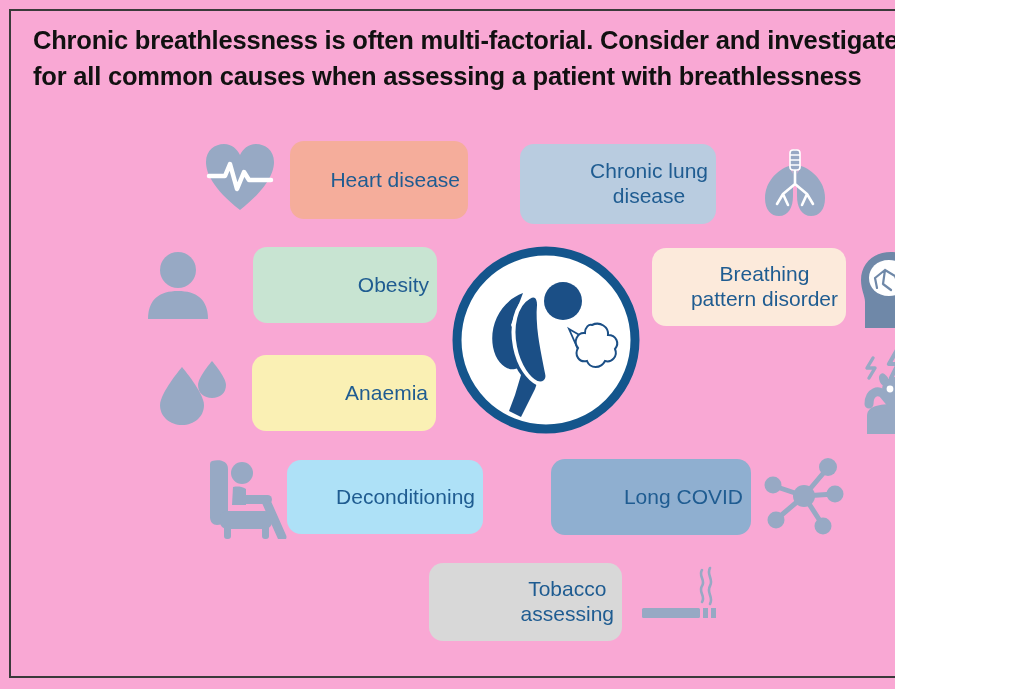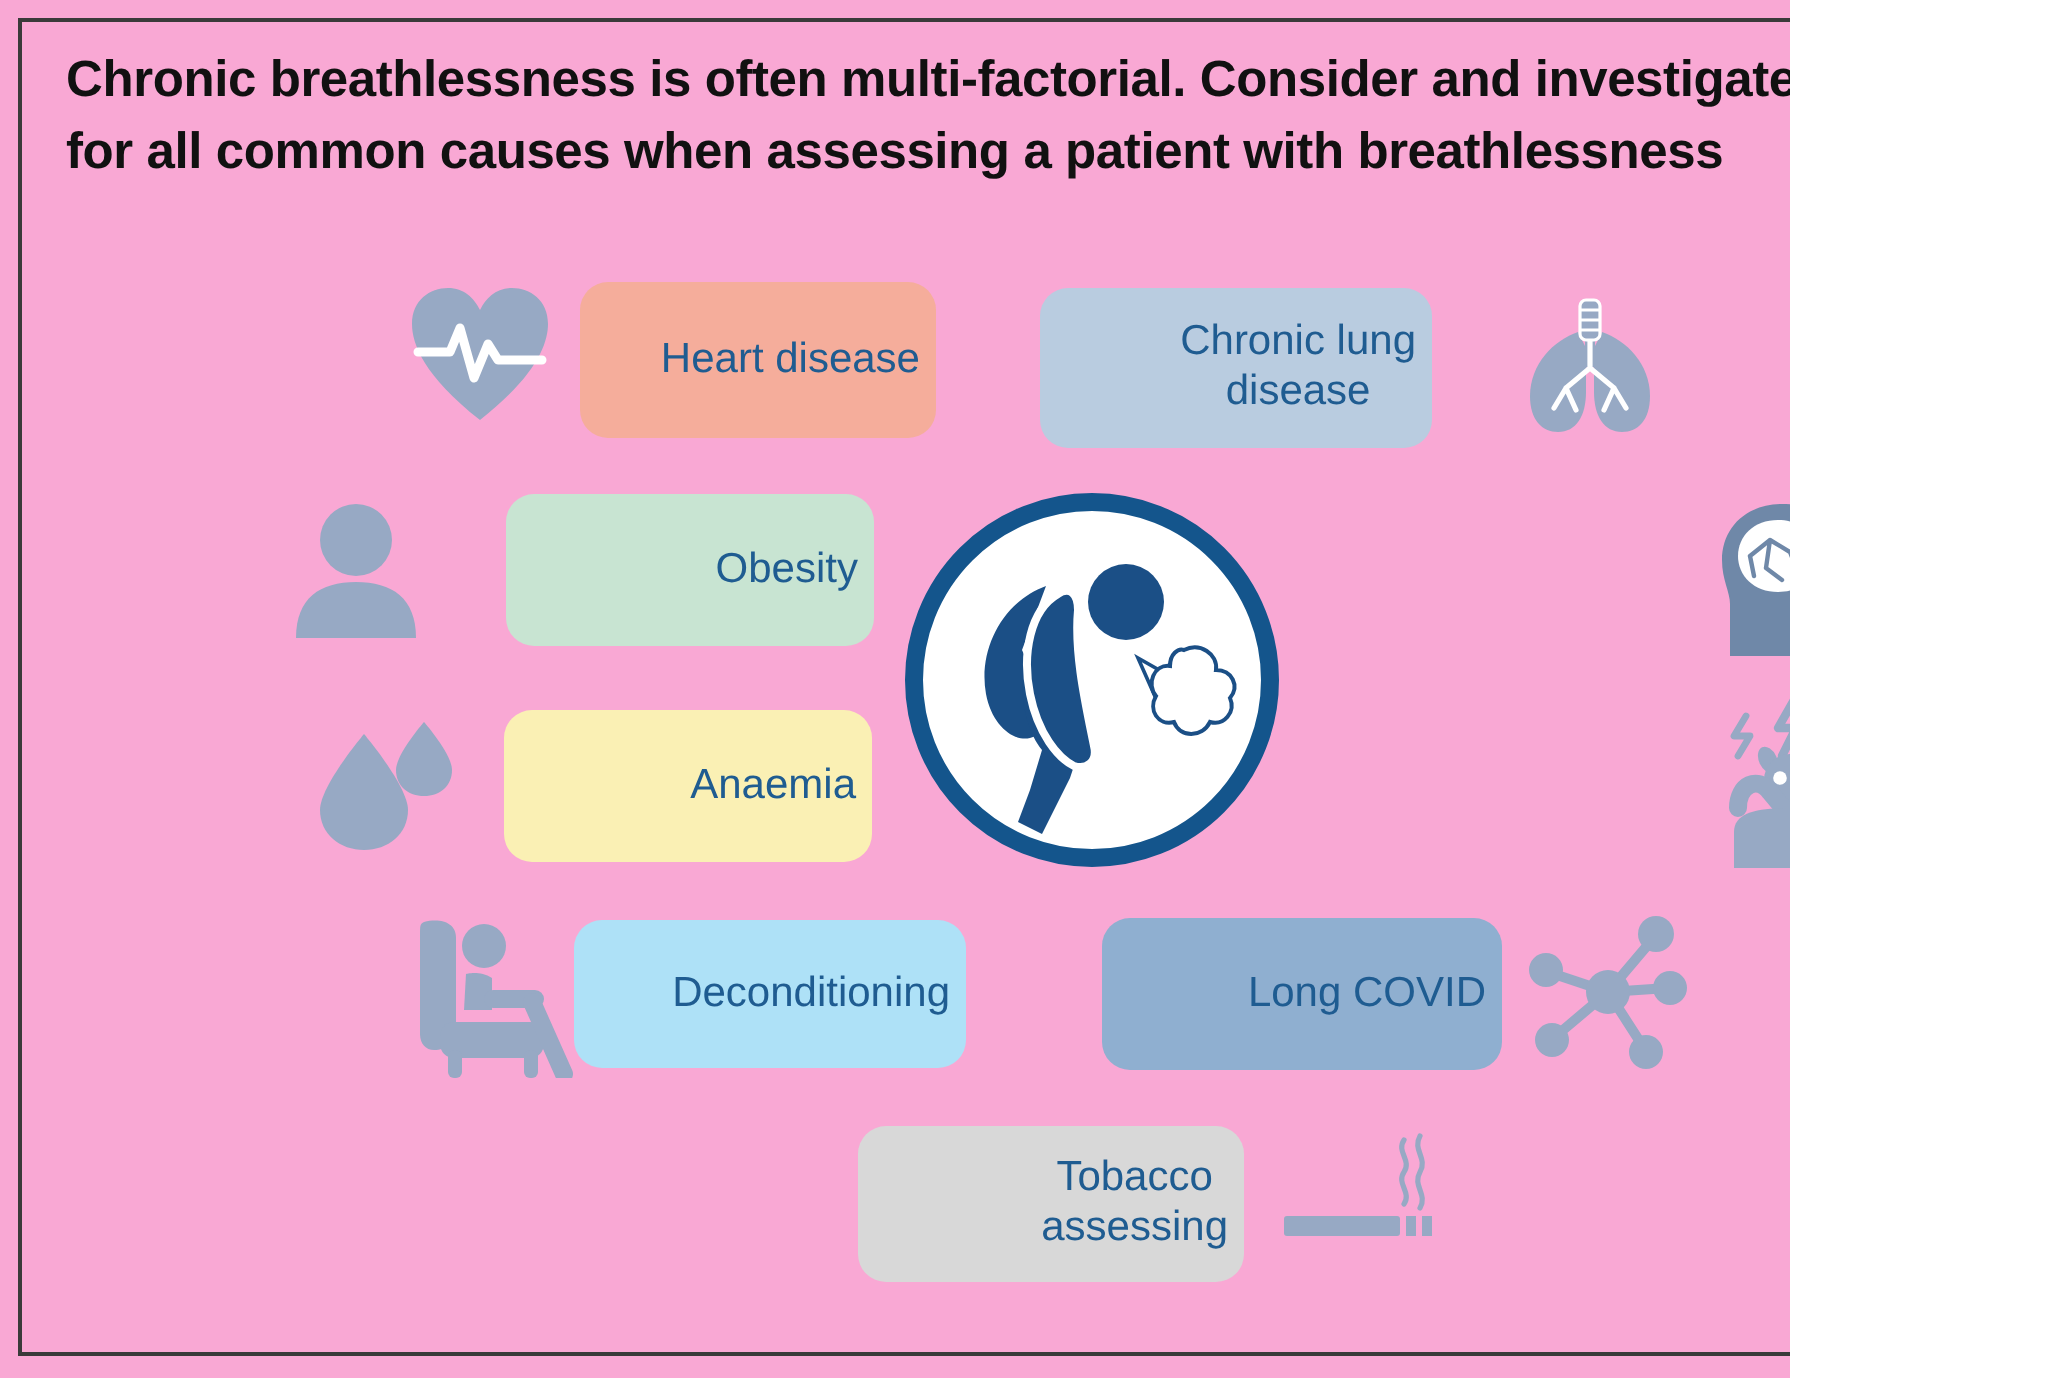--- a/index.html
+++ b/index.html
@@ -202,20 +202,26 @@
       <span>disease</span>
     </div>
   </div>
 
   <div class="card" style="left:218px;top:247px;width:184px;height:76px;background:#c8e4d2;margin-left:35px;">
     <div>
       <span>Obesity</span>
     </div>
   </div>
 
+  <div class="card" style="left:652px;top:248px;width:194px;height:78px;background:#fceadb;">
+    <div>
+      <span>Breathing</span>
+      <span>pattern disorder</span>
+    </div>
+  </div>
 
   <div class="card" style="left:252px;top:355px;width:184px;height:76px;background:#faf0b4;">
     <div>
       <span>Anaemia</span>
     </div>
   </div>
 
 
   <div class="card" style="left:287px;top:460px;width:196px;height:74px;background:#aee1f7;">
     <div>

